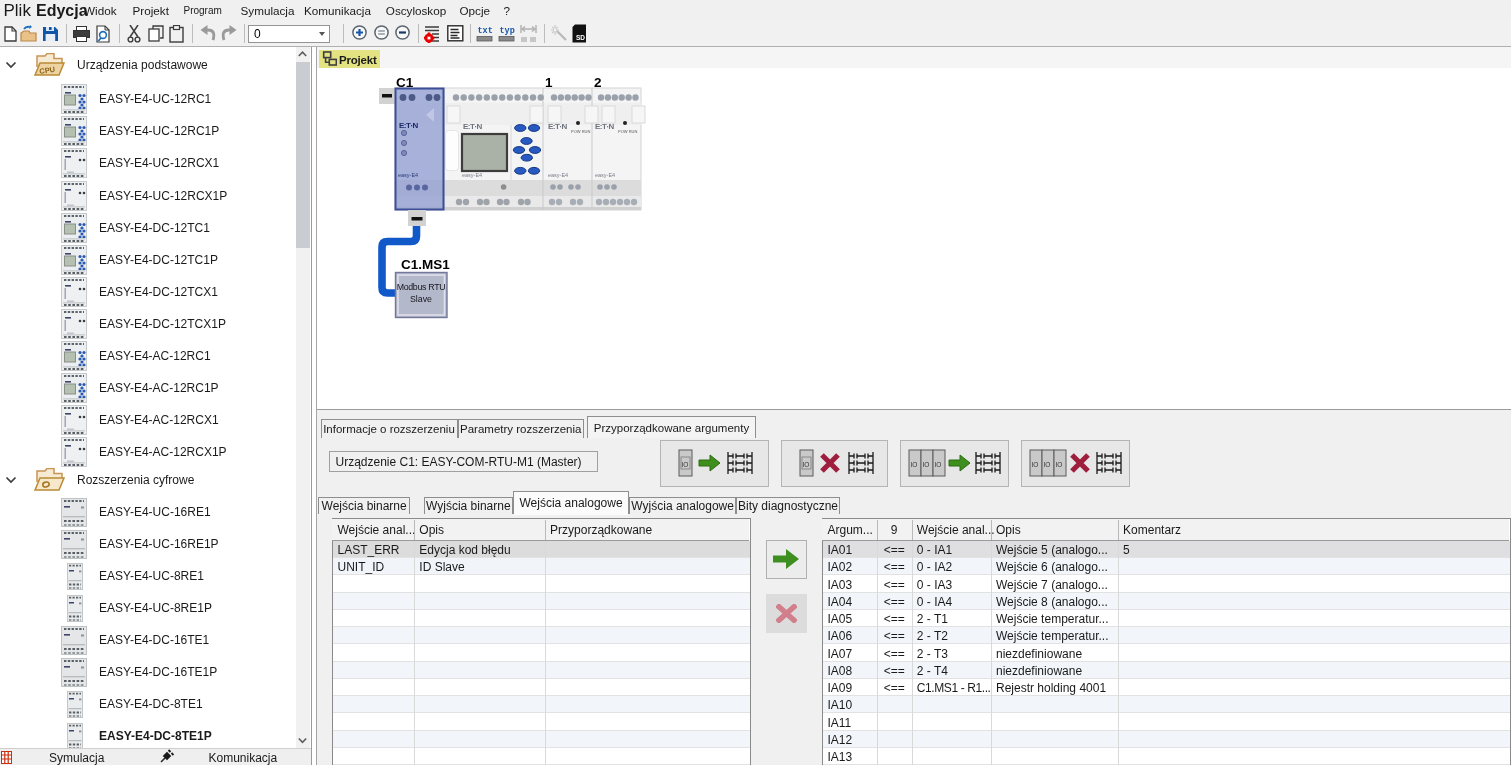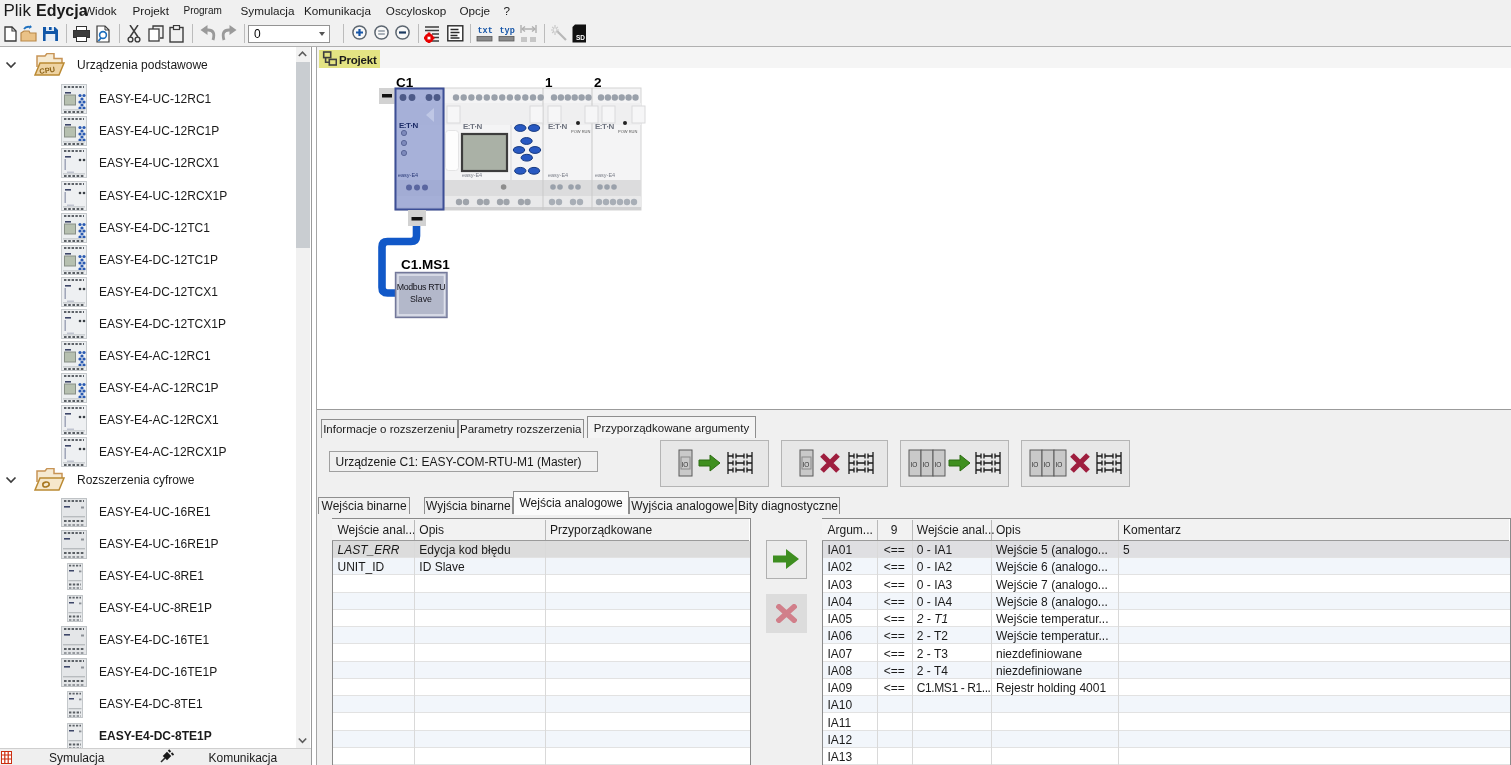--- a/index.html
+++ b/index.html
@@ -659,21 +659,21 @@
 <div class="" style="left:736px;top:496.5px;width:104px;height:17px;background:#f0f0f0;border:1px solid #8e8e8e;border-bottom:none;font-size:12px;text-align:center;line-height:17px;color:#1a1a1a;white-space:nowrap;">Bity diagnostyczne</div>
 <div class="" style="left:513.8px;top:491.5px;width:114.5px;height:23px;background:#fbfbfb;font-size:12px;text-align:center;line-height:22px;color:#1a1a1a;">Wejścia analogowe</div>
 <div class="" style="left:331.5px;top:517.5px;width:419px;height:247.5px;background:#fff;border:1px solid #8a8a8a;border-bottom:none;"></div>
 <div class="" style="left:331.5px;top:518.5px;width:417px;height:22.5px;background:#f2f2f2;border-bottom:1px solid #9a9a9a;"></div>
 <div class="t" style="left:337.5px;top:522.5px;color:#1a1a1a;">Wejście anal...</div>
 <div class="" style="left:414.3px;top:519.5px;width:1px;height:20px;background:#b9b9b9;"></div>
 <div class="t" style="left:419.3px;top:522.5px;color:#1a1a1a;">Opis</div>
 <div class="" style="left:545.1px;top:519.5px;width:1px;height:20px;background:#b9b9b9;"></div>
 <div class="t" style="left:550.1px;top:522.5px;color:#1a1a1a;">Przyporządkowane</div>
 <div class="" style="left:332.5px;top:541.0px;width:417px;height:17.23px;background:#dcdcdc;border-bottom:1px solid #e2e2e2;"></div>
-<div class="t" style="left:337.5px;top:543.2px;width:75.8px;overflow:hidden;font-style:italic;">LAST_ERR</div>
+<div class="t" style="left:337.5px;top:543.2px;width:75.8px;overflow:hidden;">LAST_ERR</div>
 <div class="t" style="left:419.3px;top:543.2px;width:124.80000000000001px;overflow:hidden;">Edycja kod błędu</div>
 <div class="" style="left:332.5px;top:558.23px;width:417px;height:17.23px;background:#f1f5fa;border-bottom:1px solid #e2e2e2;"></div>
 <div class="t" style="left:337.5px;top:560.4300000000001px;width:77px;overflow:hidden;">UNIT_ID</div>
 <div class="t" style="left:419.3px;top:560.4300000000001px;width:124.80000000000001px;overflow:hidden;">ID Slave</div>
 <div class="" style="left:332.5px;top:575.46px;width:417px;height:17.23px;background:#fff;border-bottom:1px solid #e2e2e2;"></div>
 <div class="" style="left:332.5px;top:592.69px;width:417px;height:17.23px;background:#f2f6fb;border-bottom:1px solid #e2e2e2;"></div>
 <div class="" style="left:332.5px;top:609.9200000000001px;width:417px;height:17.23px;background:#fff;border-bottom:1px solid #e2e2e2;"></div>
 <div class="" style="left:332.5px;top:627.1500000000001px;width:417px;height:17.23px;background:#f2f6fb;border-bottom:1px solid #e2e2e2;"></div>
 <div class="" style="left:332.5px;top:644.3800000000001px;width:417px;height:17.23px;background:#fff;border-bottom:1px solid #e2e2e2;"></div>
 <div class="" style="left:332.5px;top:661.6100000000001px;width:417px;height:17.23px;background:#f2f6fb;border-bottom:1px solid #e2e2e2;"></div>
@@ -721,21 +721,21 @@
 <div class="t" style="left:916.8px;top:577.6600000000001px;width:73.2px;overflow:hidden;">0 - IA3</div>
 <div class="t" style="left:996.0px;top:577.6600000000001px;width:121.1px;overflow:hidden;">Wejście 7 (analogo...</div>
 <div class="" style="left:822.5px;top:592.69px;width:687.5px;height:17.23px;background:#f2f6fb;border-bottom:1px solid #e2e2e2;"></div>
 <div class="t" style="left:827.5px;top:594.8900000000001px;width:48px;overflow:hidden;">IA04</div>
 <div class="t" style="left:876.5px;top:594.8900000000001px;text-align:center;width:35.3px;">&lt;==</div>
 <div class="t" style="left:916.8px;top:594.8900000000001px;width:73.2px;overflow:hidden;">0 - IA4</div>
 <div class="t" style="left:996.0px;top:594.8900000000001px;width:121.1px;overflow:hidden;">Wejście 8 (analogo...</div>
 <div class="" style="left:822.5px;top:609.9200000000001px;width:687.5px;height:17.23px;background:#fff;border-bottom:1px solid #e2e2e2;"></div>
 <div class="t" style="left:827.5px;top:612.1200000000001px;width:48px;overflow:hidden;">IA05</div>
 <div class="t" style="left:876.5px;top:612.1200000000001px;text-align:center;width:35.3px;">&lt;==</div>
-<div class="t" style="left:916.8px;top:612.1200000000001px;width:73.2px;overflow:hidden;font-style:italic;">2 - T1</div>
+<div class="t" style="left:916.8px;top:612.1200000000001px;width:73.2px;overflow:hidden;">2 - T1</div>
 <div class="t" style="left:996.0px;top:612.1200000000001px;width:121.1px;overflow:hidden;">Wejście temperatur...</div>
 <div class="" style="left:822.5px;top:627.1500000000001px;width:687.5px;height:17.23px;background:#f2f6fb;border-bottom:1px solid #e2e2e2;"></div>
 <div class="t" style="left:827.5px;top:629.3500000000001px;width:48px;overflow:hidden;">IA06</div>
 <div class="t" style="left:876.5px;top:629.3500000000001px;text-align:center;width:35.3px;">&lt;==</div>
 <div class="t" style="left:916.8px;top:629.3500000000001px;width:73.2px;overflow:hidden;">2 - T2</div>
 <div class="t" style="left:996.0px;top:629.3500000000001px;width:121.1px;overflow:hidden;">Wejście temperatur...</div>
 <div class="" style="left:822.5px;top:644.3800000000001px;width:687.5px;height:17.23px;background:#fff;border-bottom:1px solid #e2e2e2;"></div>
 <div class="t" style="left:827.5px;top:646.5800000000002px;width:48px;overflow:hidden;">IA07</div>
 <div class="t" style="left:876.5px;top:646.5800000000002px;text-align:center;width:35.3px;">&lt;==</div>
 <div class="t" style="left:916.8px;top:646.5800000000002px;width:73.2px;overflow:hidden;">2 - T3</div>

